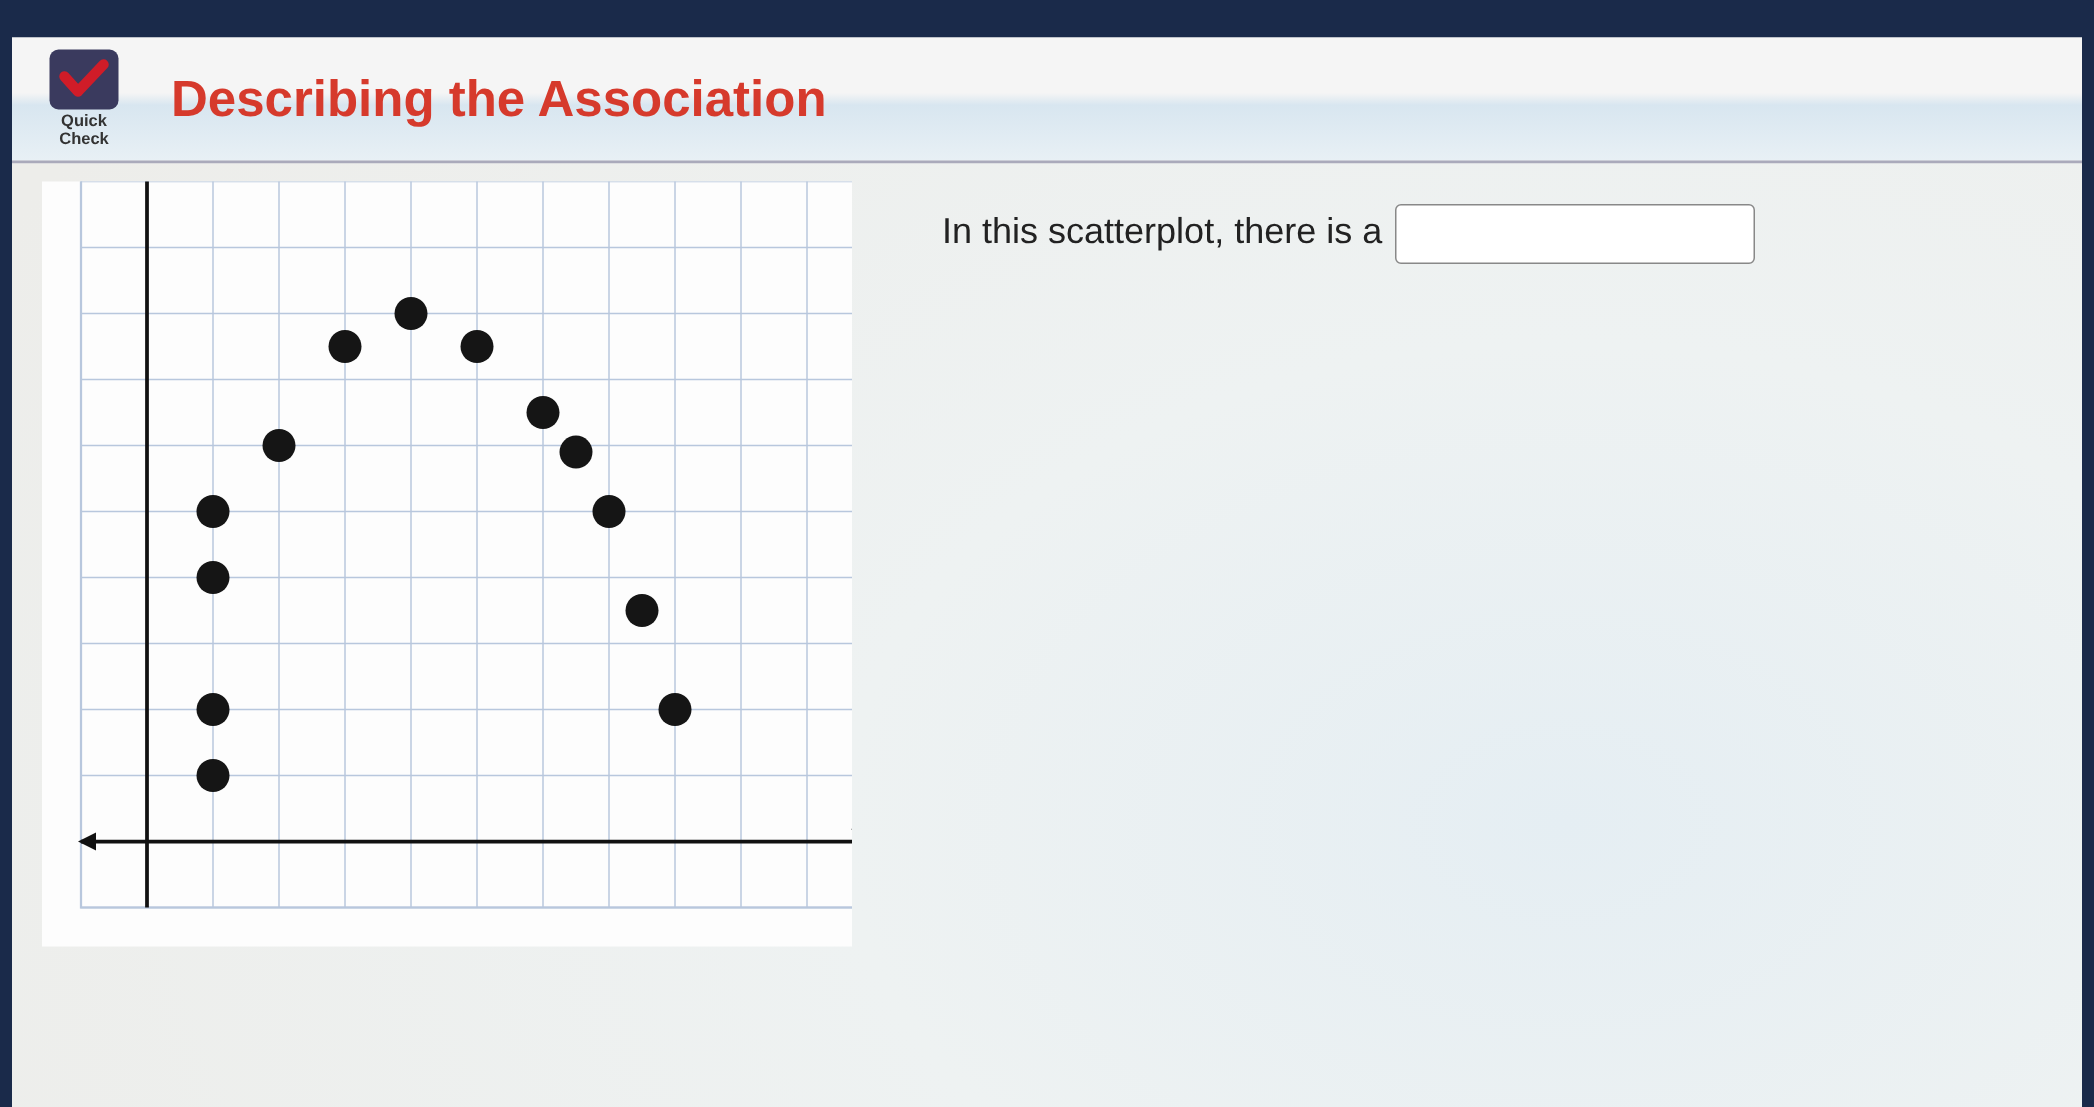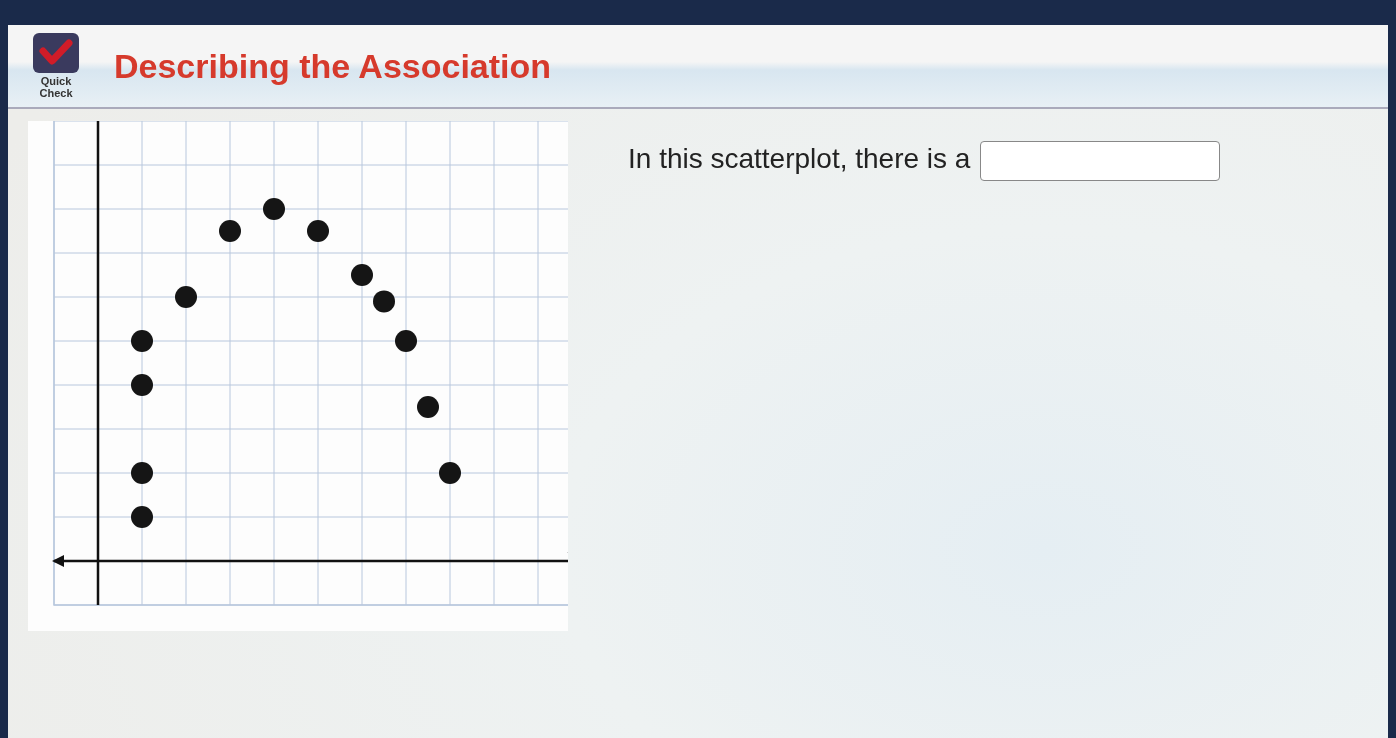--- a/index.html
+++ b/index.html
@@ -64,21 +64,21 @@
     }
     .chart-panel {
       width: 540px;
       height: 510px;
       position: relative;
       background: #fdfdfd;
     }
     .chart-svg { display: block; }
     .question-panel {
       padding-top: 10px;
-      font-size: 28px;
+      font-size: 24px;
       color: #222;
       line-height: 2.0;
     }
     .answer-box {
       display: inline-block;
       border: 1px solid #888;
       background: #fff;
       border-radius: 4px;
       min-width: 240px;
       height: 40px;

